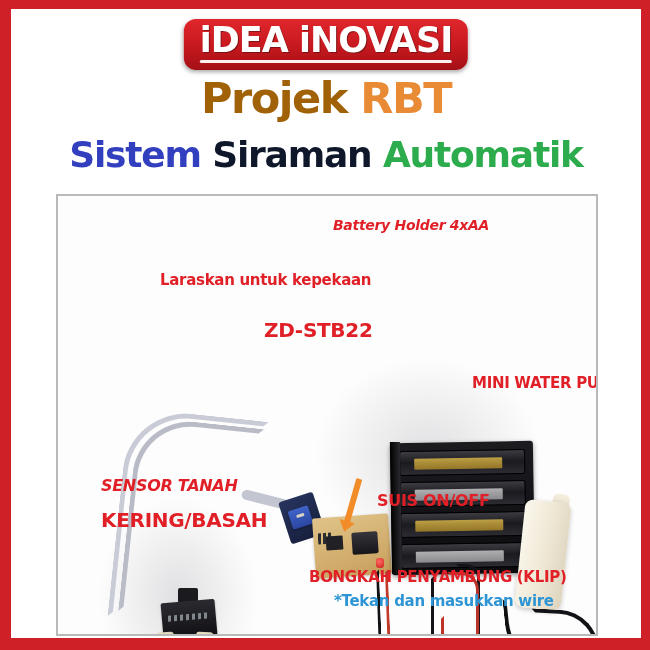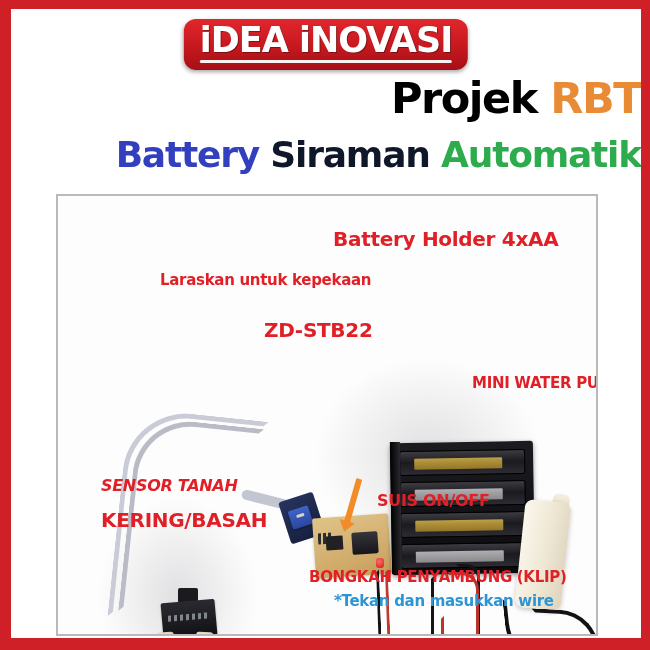--- a/index.html
+++ b/index.html
@@ -30,21 +30,21 @@
   .frame-left   { left: 0;  top: 0;    width: 11px;  height: 650px; }
   .frame-right  { right: 0; top: 0;    width: 9px;   height: 650px; }
 
   
   .header {
     position: absolute;
     left: 11px;
     top: 9px;
     width: 630px;
     height: 195px;
-    text-align: right;
+    text-align: center;
   }
   .logo-badge {
     position: absolute;
     left: 50%;
     top: 10px;
     transform: translateX(-50%);
     background: linear-gradient(180deg,#e0262c 0%, #c5181e 55%, #a41016 100%);
     border-radius: 12px;
     padding: 4px 16px 7px 16px;
     box-shadow: 0 2px 4px rgba(0,0,0,.35);
@@ -73,21 +73,21 @@
     left: 0;
     top: 68px;
     width: 100%;
     font-family: "DejaVu Sans", sans-serif;
     font-weight: bold;
     font-size: 43px;
     letter-spacing: -1.5px;
     line-height: 1;
     white-space: nowrap;
   }
-  .t-black { color: #000000; }
+  .t-black { color: #a16207; }
   .t-orange { color: #e98a34; }
   .title-sub {
     position: absolute;
     left: 0;
     top: 128px;
     width: 100%;
     font-family: "DejaVu Sans", sans-serif;
     font-weight: bold;
     font-size: 36px;
     letter-spacing: -1.2px;
@@ -381,21 +381,21 @@
       <span class="logo-text">iDEA iNOVASI</span>
       <span class="logo-underline"></span>
     </div>
 
     <div class="title-main">
       <span class="t-black">Projek</span>
       <span class="t-orange">RBT</span>
     </div>
 
     <div class="title-sub">
-      <span class="t-blue">Battery</span>
+      <span class="t-blue">Sistem</span>
       <span class="t-red">Siraman</span>
       <span class="t-green">Automatik</span>
     </div>
   </div>
 
   <div class="photo">
     <div class="photo-inner">
 
       <div class="shadow-soft" style="left:40px;top:300px;width:160px;height:200px;"></div>
       <div class="shadow-soft" style="left:255px;top:160px;width:230px;height:200px;"></div>
@@ -433,21 +433,21 @@
       <div class="hw pump-cable"></div>
       <div class="hw pump-cable2"></div>
 
       <div class="wire w-red-1"></div>
       <div class="wire w-blk-1"></div>
       <div class="wire w-blk-2"></div>
       <div class="wire w-red-2"></div>
       <div class="wire w-blk-3"></div>
       <div class="wire w-red-3"></div>
 
-      <div class="anno" style="left:275px;top:32px;font-size:20px;">Battery Holder 4xAA</div>
+      <div class="anno" style="left:275px;top:21px;font-size:14px;font-style:italic;">Battery Holder 4xAA</div>
 
       <div class="anno" style="left:102px;top:76px;font-size:15px;">Laraskan untuk kepekaan</div>
 
       <div class="anno" style="left:206px;top:123px;font-size:20px;">ZD-STB22</div>
 
       <div class="anno" style="left:414px;top:179px;font-size:15px;">MINI WATER PUMP</div>
 
       <div class="anno" style="left:43px;top:281px;font-size:16px;font-style:italic;">SENSOR TANAH</div>
 
       <div class="anno" style="left:43px;top:313px;font-size:20px;">KERING/BASAH</div>

